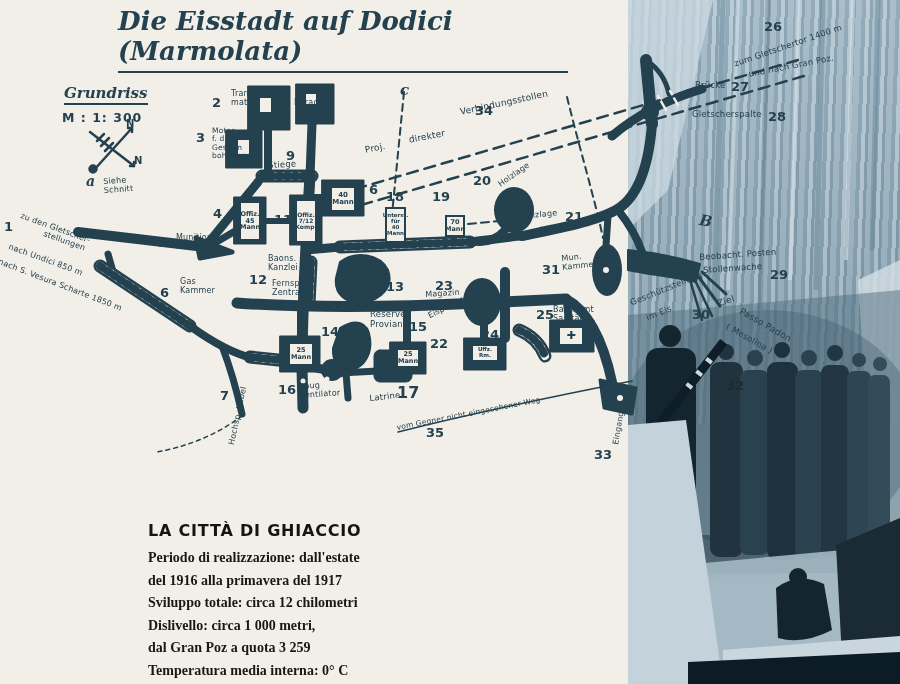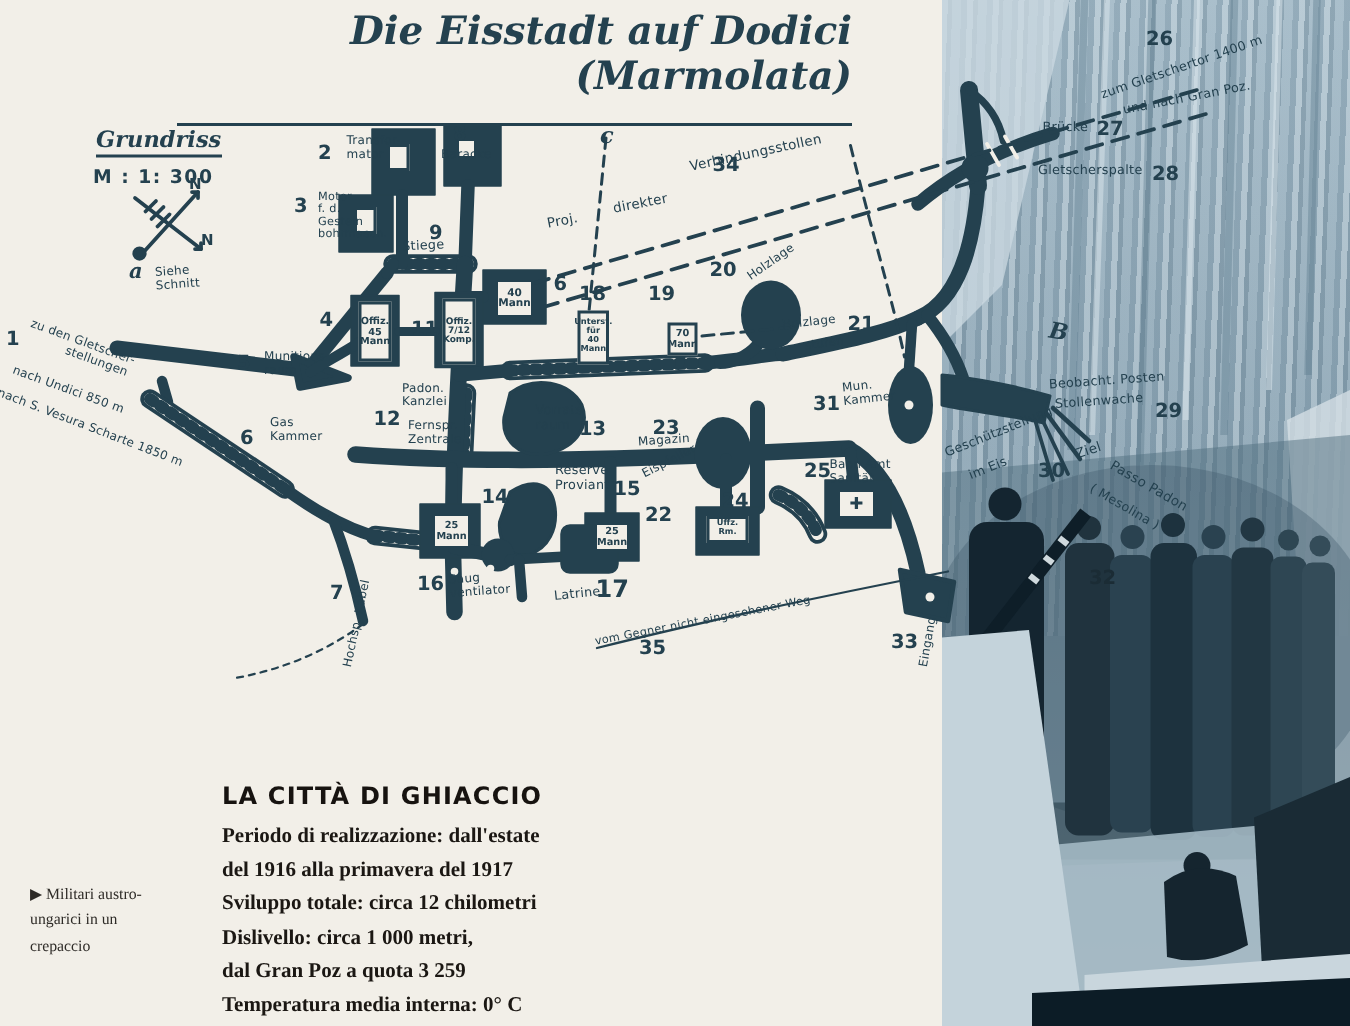--- a/index.html
+++ b/index.html
@@ -20,23 +20,23 @@
   .map-label{position:absolute;color:#24414f;white-space:pre-line;line-height:1.12;
              transform-origin:0 0;letter-spacing:.2px;}
   .map-label.num{font-weight:bold;letter-spacing:0;}
   .map-label.script{font-style:italic;font-family:"DejaVu Serif",serif;font-weight:bold;}
   
   #boxes{position:absolute;left:0;top:0;width:900px;height:684px;z-index:3;}
   .chamber-box{position:absolute;background:#f2efe8;border:2.5px solid #24414f;color:#24414f;
                display:flex;flex-direction:column;align-items:center;justify-content:center;
                line-height:1.05;font-weight:bold;text-align:center;box-sizing:border-box;}
   
-  #title{position:absolute;left:118px;top:6px;width:450px;z-index:5;text-align:right;
+  #title{position:absolute;left:118px;top:6px;width:450px;z-index:5;text-align:left;
          font-family:"DejaVu Serif",serif;font-style:italic;font-weight:600;font-size:26px;
-         color:#24414f;border-bottom:2.5px solid #24414f;padding-bottom:16px;}
+         color:#24414f;border-bottom:2.5px solid #24414f;padding-bottom:5px;}
   #legend-name{position:absolute;left:64px;top:84px;z-index:5;font-family:"DejaVu Serif",serif;
          font-style:italic;font-weight:bold;font-size:15px;color:#24414f;
          border-bottom:2px solid #24414f;padding-bottom:1px;}
   #legend-scale{position:absolute;left:62px;top:110px;z-index:5;font-size:12.5px;font-weight:bold;
          color:#24414f;letter-spacing:1px;}
   .compass-n{position:absolute;z-index:5;font-size:10px;font-weight:bold;color:#24414f;}
   #caption{position:absolute;left:148px;top:500px;width:335px;z-index:5;color:#1b1713;margin-top:21px;}
   #caption .heading{font-family:"DejaVu Sans",sans-serif;font-weight:bold;font-size:16px;
          letter-spacing:.8px;color:#171310;margin-bottom:7px;}
   #caption .cap-line{font-family:"Liberation Serif","DejaVu Serif",serif;font-weight:600;
@@ -307,21 +307,21 @@
       <span class="map-label num" style="left: 435px; top: 279px; font-size: 13px;">23</span>
       <span class="map-label num" style="left: 481px; top: 328px; font-size: 13px;">24</span>
       <span class="map-label num" style="left: 536px; top: 308px; font-size: 13px;">25</span>
       <span class="map-label num" style="left: 764px; top: 20px; font-size: 13px;">26</span>
       <span class="map-label num" style="left: 731px; top: 80px; font-size: 13px;">27</span>
       <span class="map-label num" style="left: 768px; top: 110px; font-size: 13px;">28</span>
       <span class="map-label num" style="left: 770px; top: 268px; font-size: 13px;">29</span>
       <span class="map-label num" style="left: 692px; top: 308px; font-size: 13px;">30</span>
       <span class="map-label num" style="left: 542px; top: 263px; font-size: 13px;">31</span>
       <span class="map-label num" style="left: 726px; top: 379px; font-size: 13px; color: rgb(27, 44, 53);">32</span>
-      <span class="map-label num" style="left: 594px; top: 422px; font-size: 13px;">33</span>
+      <span class="map-label num" style="left: 594px; top: 448px; font-size: 13px;">33</span>
       <span class="map-label num" style="left: 475px; top: 104px; font-size: 13px;">34</span>
       <span class="map-label num" style="left: 426px; top: 426px; font-size: 13px;">35</span>
       <span class="map-label script" style="left: 86px; top: 174px; font-size: 14px;">a</span>
       <span class="map-label" style="left: 103px; top: 178px; font-size: 8px; transform: rotate(-4deg);">Siehe
 Schnitt</span>
       <span class="map-label script" style="left: 400px; top: 82px; font-size: 15px;">c</span>
       <span class="map-label script" style="left: 701px; top: 212px; font-size: 15px; transform: rotate(10deg);">B</span>
       <span class="map-label" style="left: 231px; top: 90px; font-size: 8px;">Transfor-
 mator</span>
       <span class="map-label" style="left: 212px; top: 127px; font-size: 7.5px;">Motor
@@ -339,21 +339,21 @@
       <span class="map-label" style="left: 459px; top: 107px; font-size: 9px; transform: rotate(-12deg);">Verbindungsstollen</span>
       <span class="map-label" style="left: 497px; top: 182px; font-size: 8px; transform: rotate(-35deg);">Holzlage</span>
       <span class="map-label" style="left: 521px; top: 213px; font-size: 8px; transform: rotate(-6deg);">Holzlage</span>
       <span class="map-label" style="left: 536px; top: 227px; font-size: 8px; transform: rotate(-8deg);">stufen</span>
       <span class="map-label" style="left: 561px; top: 255px; font-size: 8px; transform: rotate(-6deg);">Mun.
 Kammer</span>
       <span class="map-label" style="left: 176px; top: 234px; font-size: 8px;">Munitions
 raum</span>
       <span class="map-label" style="left: 180px; top: 278px; font-size: 8px;">Gas
 Kammer</span>
-      <span class="map-label" style="left: 268px; top: 255px; font-size: 8px;">Padon.
+      <span class="map-label" style="left: 268px; top: 255px; font-size: 8px;">Baons.
 Kanzlei</span>
       <span class="map-label" style="left: 272px; top: 280px; font-size: 8px;">Fernspr.
 Zentrale</span>
       <span class="map-label" style="left: 357px; top: 270px; font-size: 8.5px;">Vorrats
 raum</span>
       <span class="map-label" style="left: 425px; top: 291px; font-size: 8px; transform: rotate(-4deg);">Magazin</span>
       <span class="map-label" style="left: 427px; top: 313px; font-size: 8px; transform: rotate(-27deg);">Eispfeiler</span>
       <span class="map-label" style="left: 370px; top: 310px; font-size: 8.5px;">Reserve
 Proviant</span>
       <span class="map-label" style="left: 553px; top: 306px; font-size: 8px;">Baon Amt
@@ -388,18 +388,14 @@
     <div id="caption-lines">
         <div class="cap-line">Periodo di realizzazione: dall'estate</div>
         <div class="cap-line">del 1916 alla primavera del 1917</div>
         <div class="cap-line">Sviluppo totale: circa 12 chilometri</div>
         <div class="cap-line">Dislivello: circa 1 000 metri,</div>
         <div class="cap-line">dal Gran Poz a quota 3 259</div>
         <div class="cap-line">Temperatura media interna: 0° C</div>
       </div>
   </div>
 
-  <div id="photo-note">
-    <span>▶</span>
-    <span id="note-lines"><span> Militari austro-</span><div>ungarici in un</div><div>crepaccio</div></span>
-  </div>
 
 </div>
 
 </body></html>

